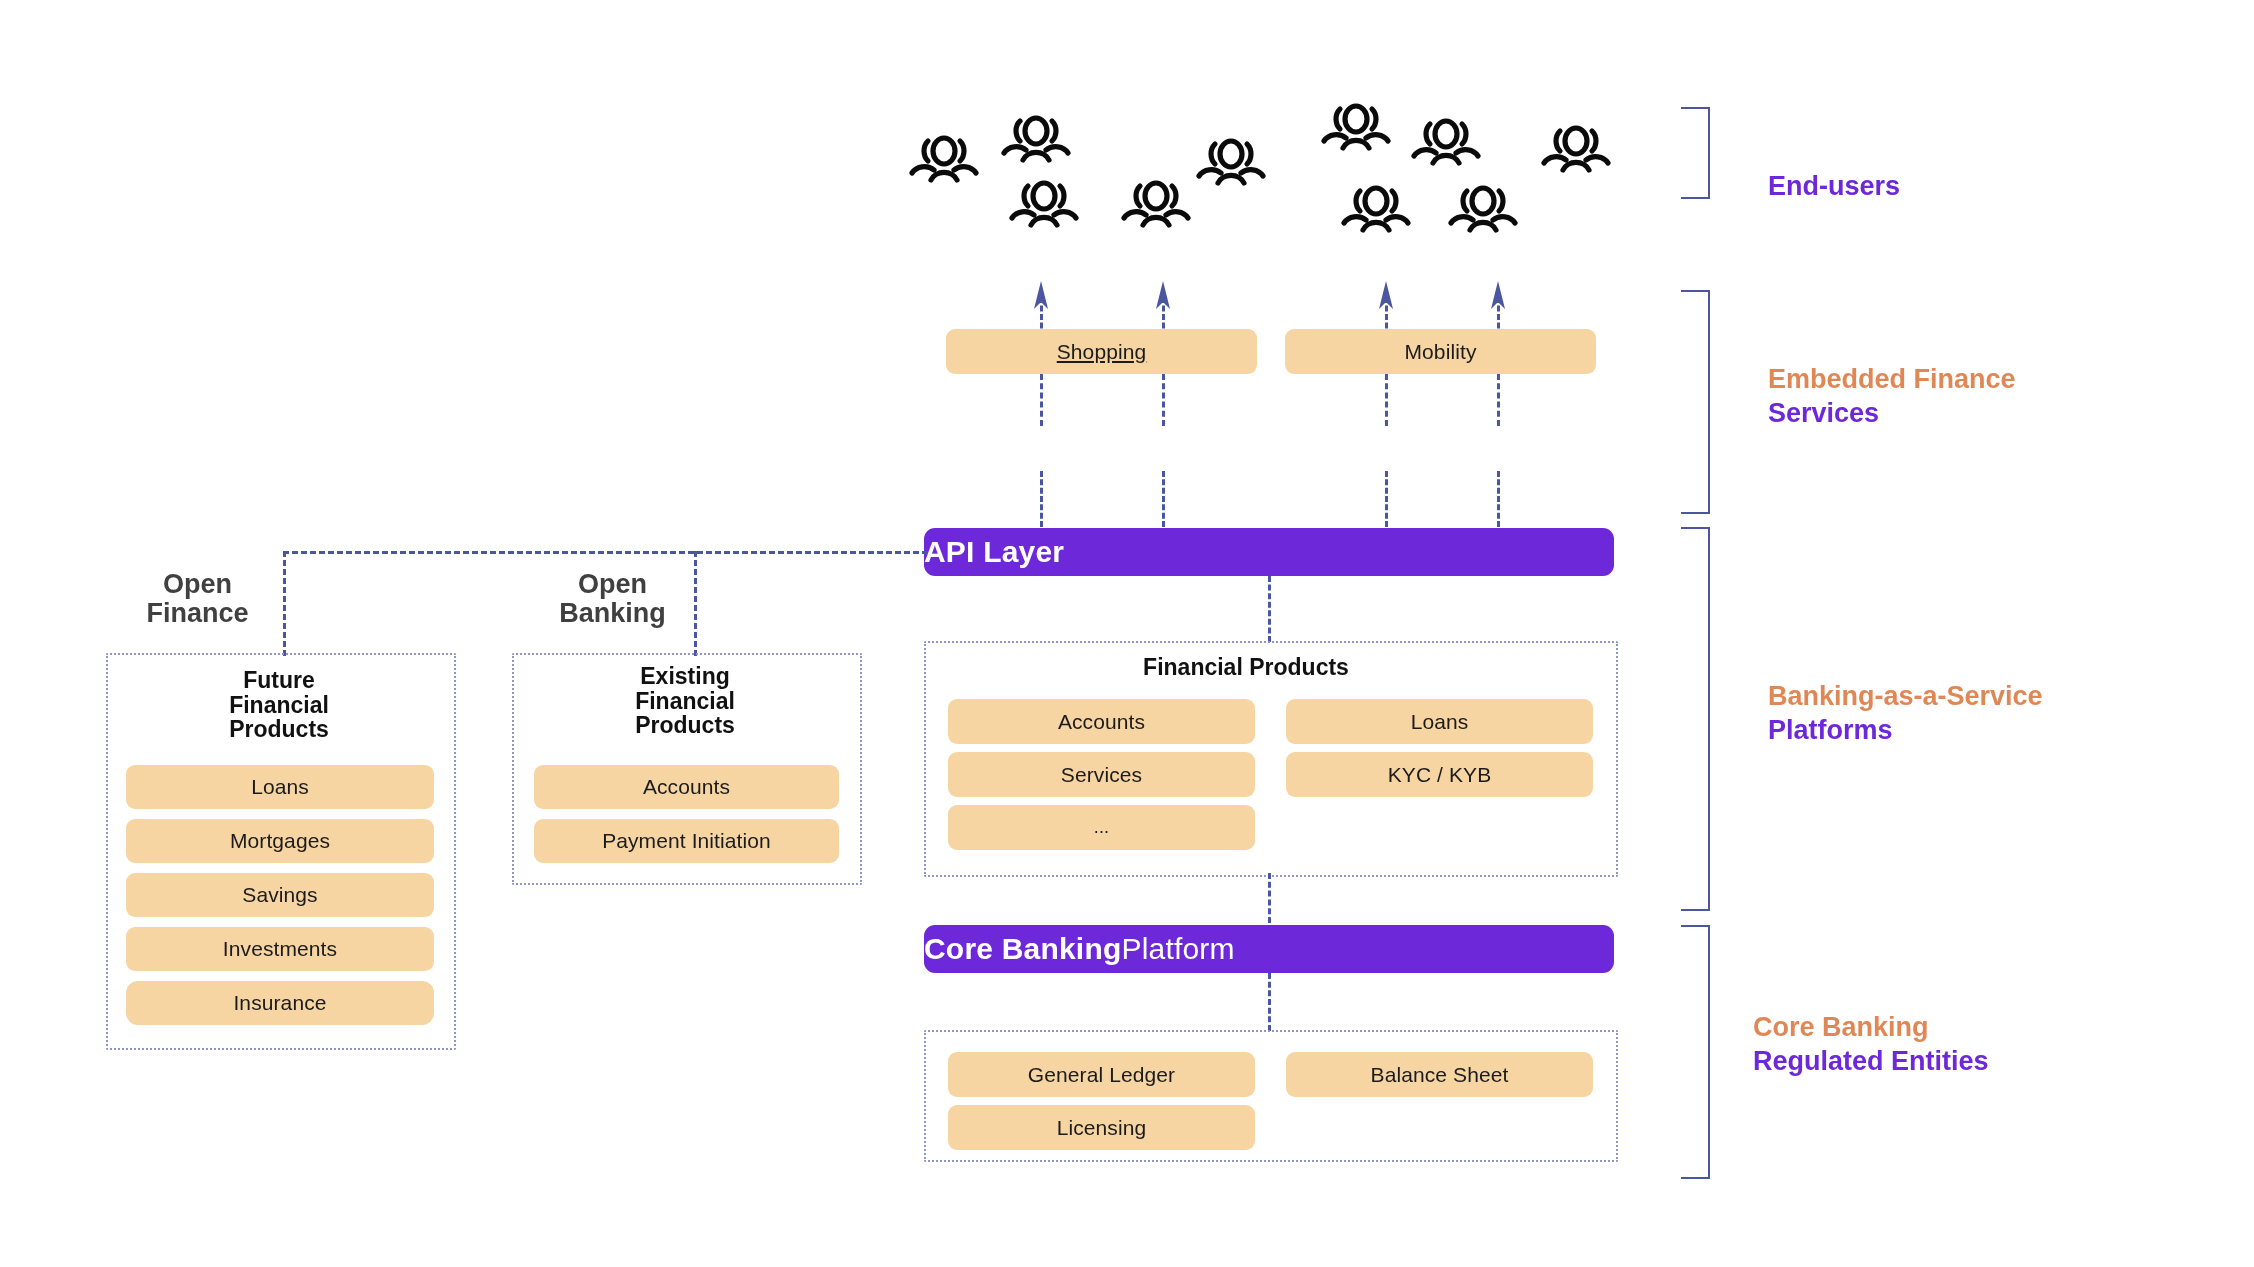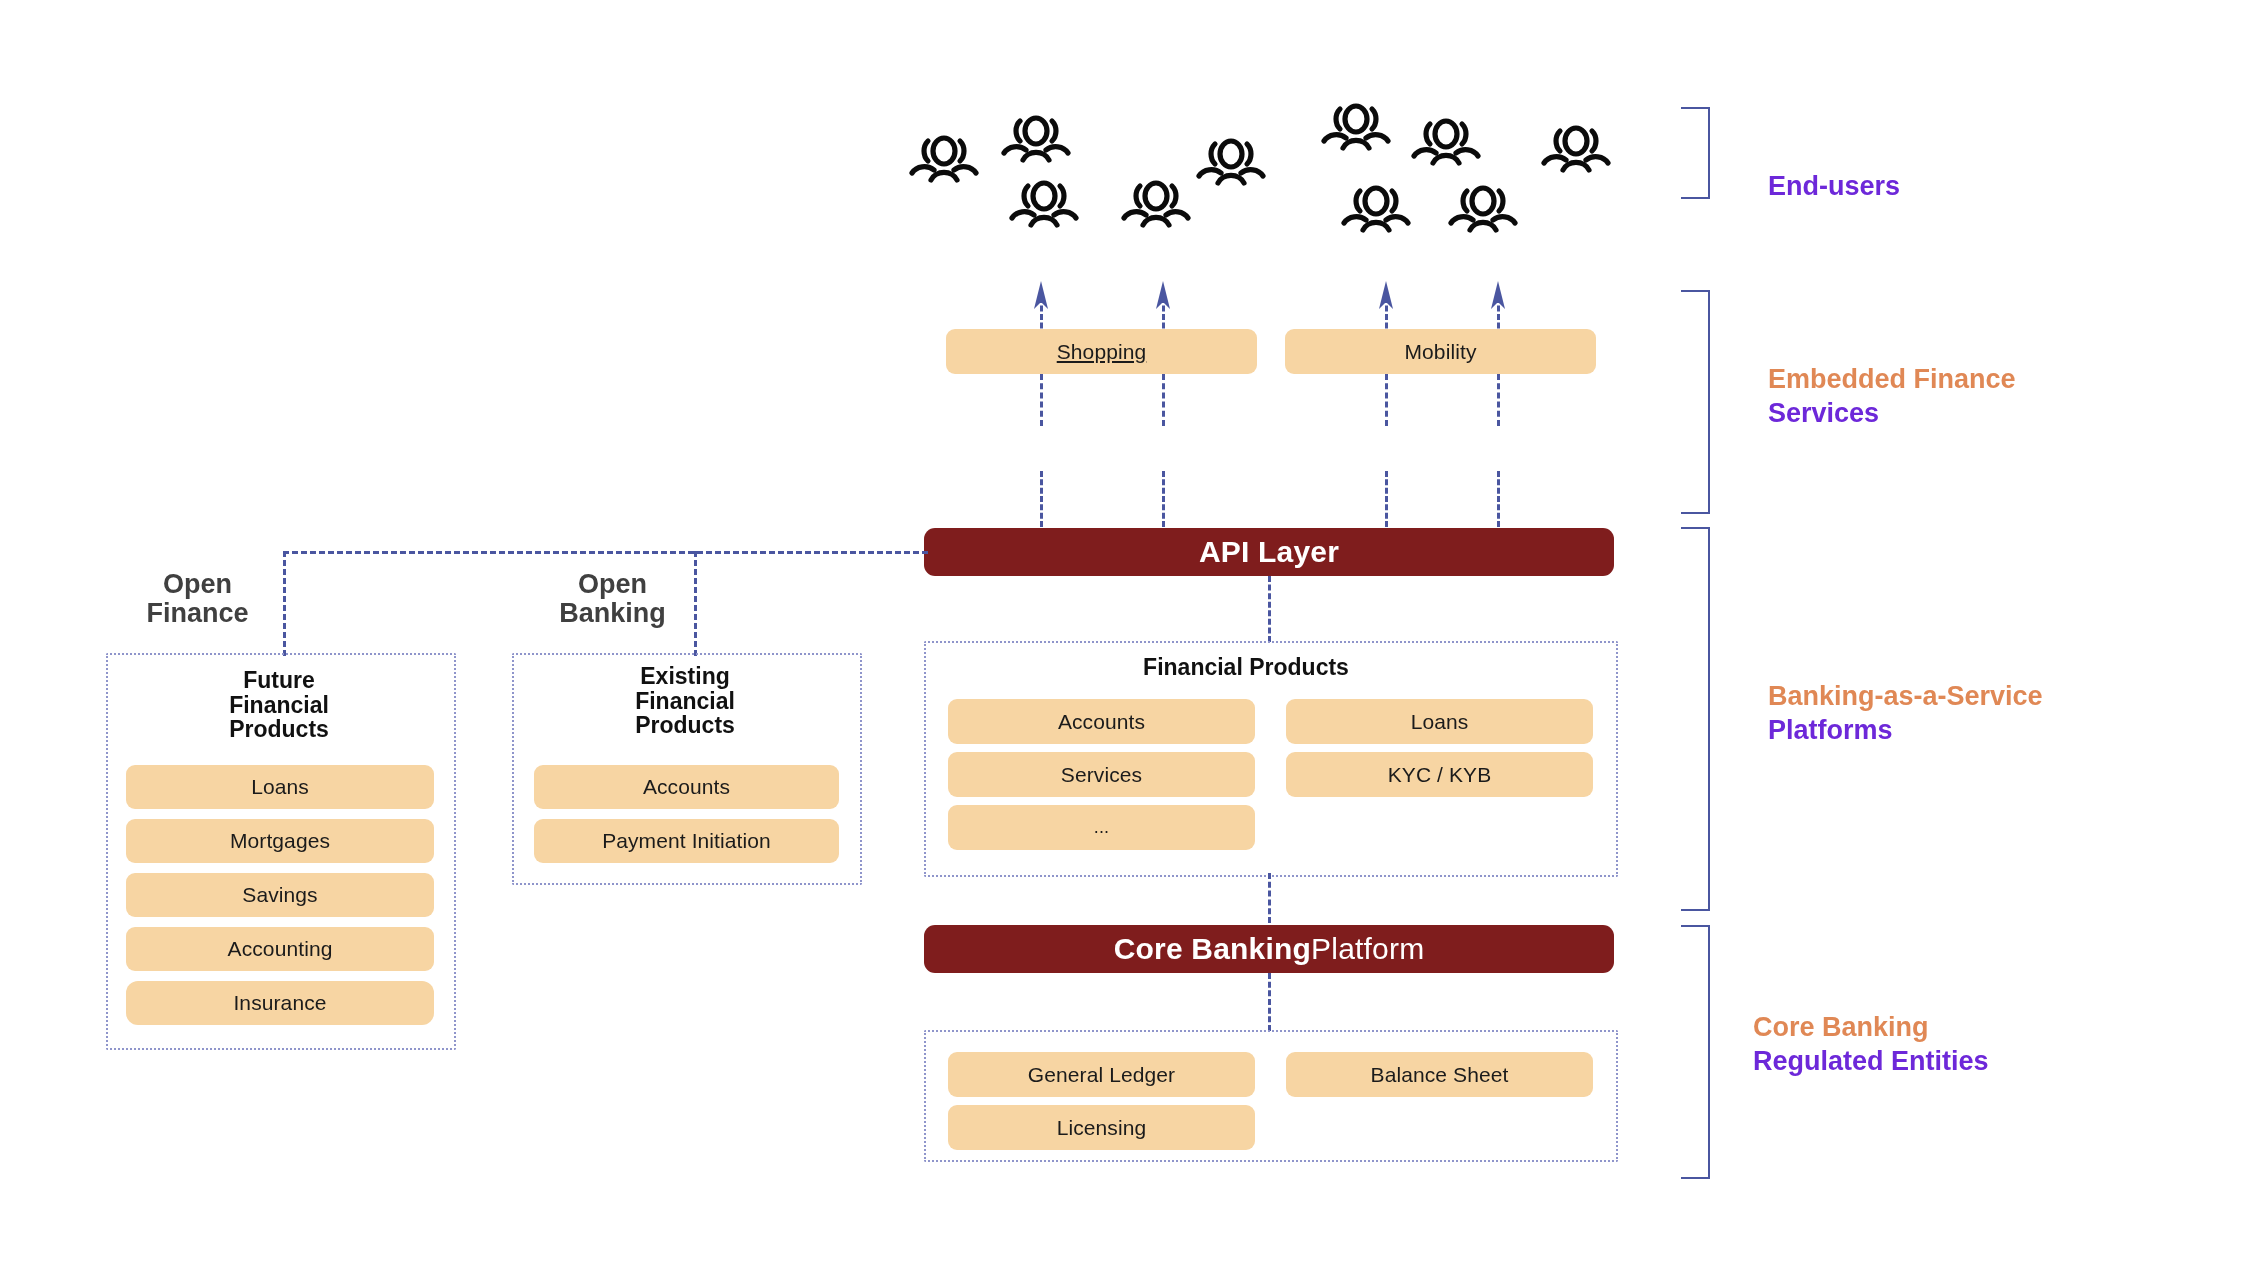--- a/index.html
+++ b/index.html
@@ -21,23 +21,23 @@
     display:flex;align-items:center;justify-content:center;
     font-size:21px;
     color:#1b1b1b;
     letter-spacing:.1px;
     font-family:"Liberation Sans", sans-serif;
   }
 
   
   .bluebar{
     position:absolute;
-    background:#7f1d1d;
+    background:#6d28d9;
     border-radius:11px;
-    display:flex;align-items:center;justify-content:center;
+    display:flex;align-items:center;
     color:#ffffff;
     font-size:30px;
     font-weight:bold;
     letter-spacing:.2px;
   }
   .bluebar .light{font-weight:normal;}
 
   
   .dotbox{
     position:absolute;
@@ -306,21 +306,21 @@
   <div class="dotbox" style="left:106px;top:653px;width:346px;height:393px;"></div>
   <div class="grouptitle" style="left:106px;top:668px;width:346px;">
     <span>Future</span><br>
     <span>Financial</span><br>
     <span>Products</span>
   </div>
 
   <div class="pill" style="left:126px;top:765px;width:308px;height:44px;">Loans</div>
   <div class="pill" style="left:126px;top:819px;width:308px;height:44px;">Mortgages</div>
   <div class="pill" style="left:126px;top:873px;width:308px;height:44px;">Savings</div>
-  <div class="pill" style="left:126px;top:927px;width:308px;height:44px;">Accounting</div>
+  <div class="pill" style="left:126px;top:927px;width:308px;height:44px;">Investments</div>
   <div class="pill" style="left:126px;top:981px;width:308px;height:44px;border-radius:12px;">Insurance</div>
 
   <div class="openlabel" style="left:525px;top:570px;width:175px;">
     <span>Open</span><br>
     <span>Banking</span>
   </div>
 
   <div class="dotbox" style="left:512px;top:653px;width:346px;height:228px;"></div>
   <div class="grouptitle" style="left:512px;top:664px;width:346px;">
     <span>Existing</span><br>

